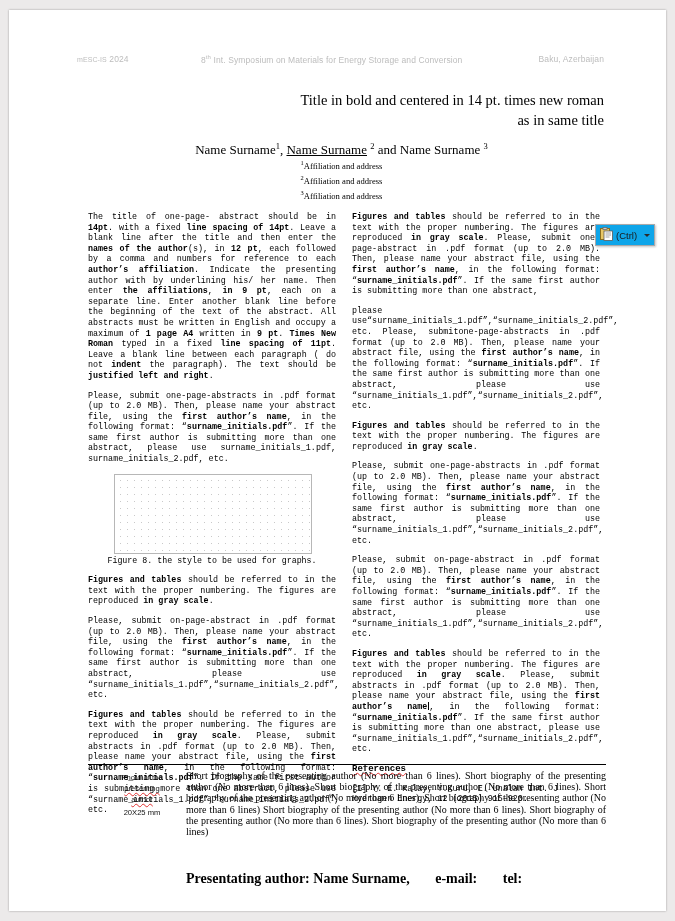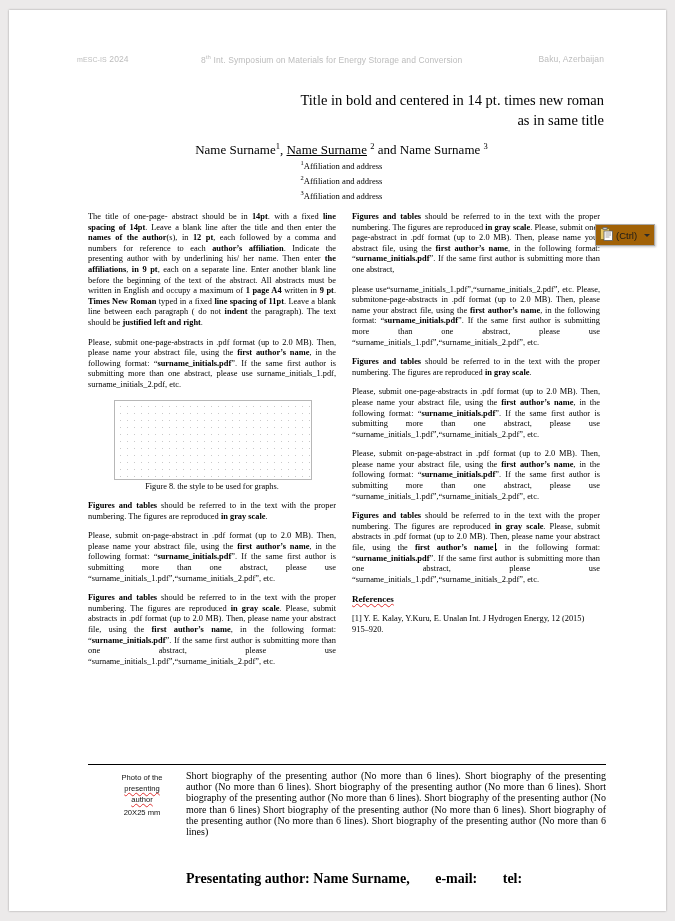--- a/index.html
+++ b/index.html
@@ -77,21 +77,21 @@
   .col {
     position: absolute;
     top: 202px;
     width: 248px;
     font-size: 8.4px;
     line-height: 10.6px;
     text-align: justify;
   }
   .col-left  { left: 79px; }
   .col-right { left: 343px; }
-  .col p { margin: 0 0 9px 0; }
+  .col p { margin: 0 0 9px 0; font-family: Liberation Mono, monospace; }
   .col b { font-weight: bold; }
 
   
   .figbox {
     margin: 6px 0 2px 26px;
     width: 196px;
     height: 78px;
     border: 1px solid #b7b7b7;
     background-color: #ffffff;
     background-image:
@@ -134,21 +134,21 @@
     margin-left: 1px;
   }
 
   
   #paste-btn {
     position: absolute;
     left: 595px;
     top: 224px;
     width: 60px;
     height: 22px;
-    background: #a16207;
+    background: #0ea5e9;
     border: 1px solid #a9a9a9;
     box-shadow: 1px 1px 2px rgba(0,0,0,0.22);
     display: flex;
     align-items: center;
     gap: 3px;
     padding: 0 4px;
     box-sizing: border-box;
     font-family: "Liberation Sans", sans-serif;
     font-size: 9.5px;
     color: #1a1a1a;

